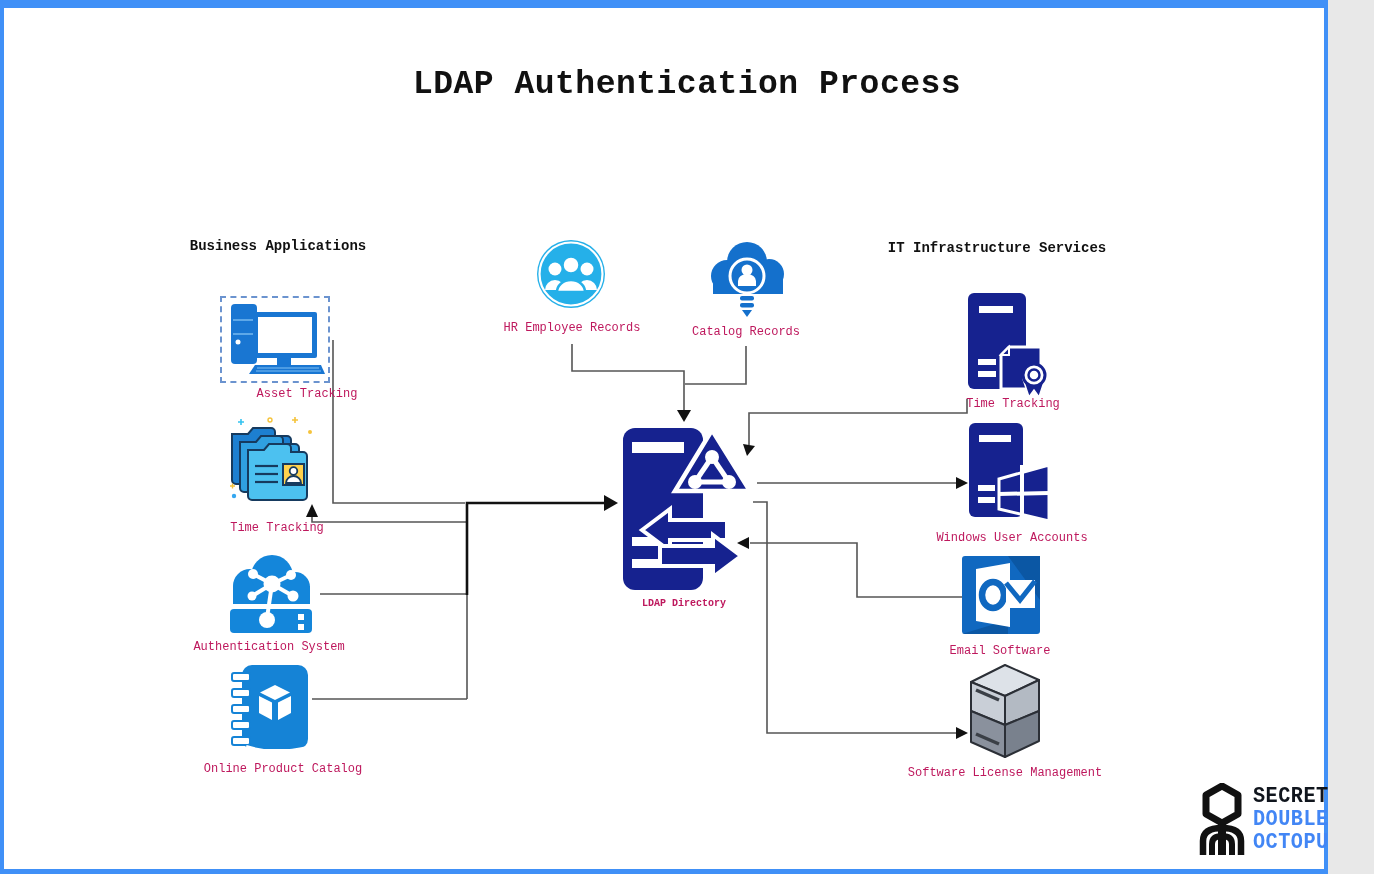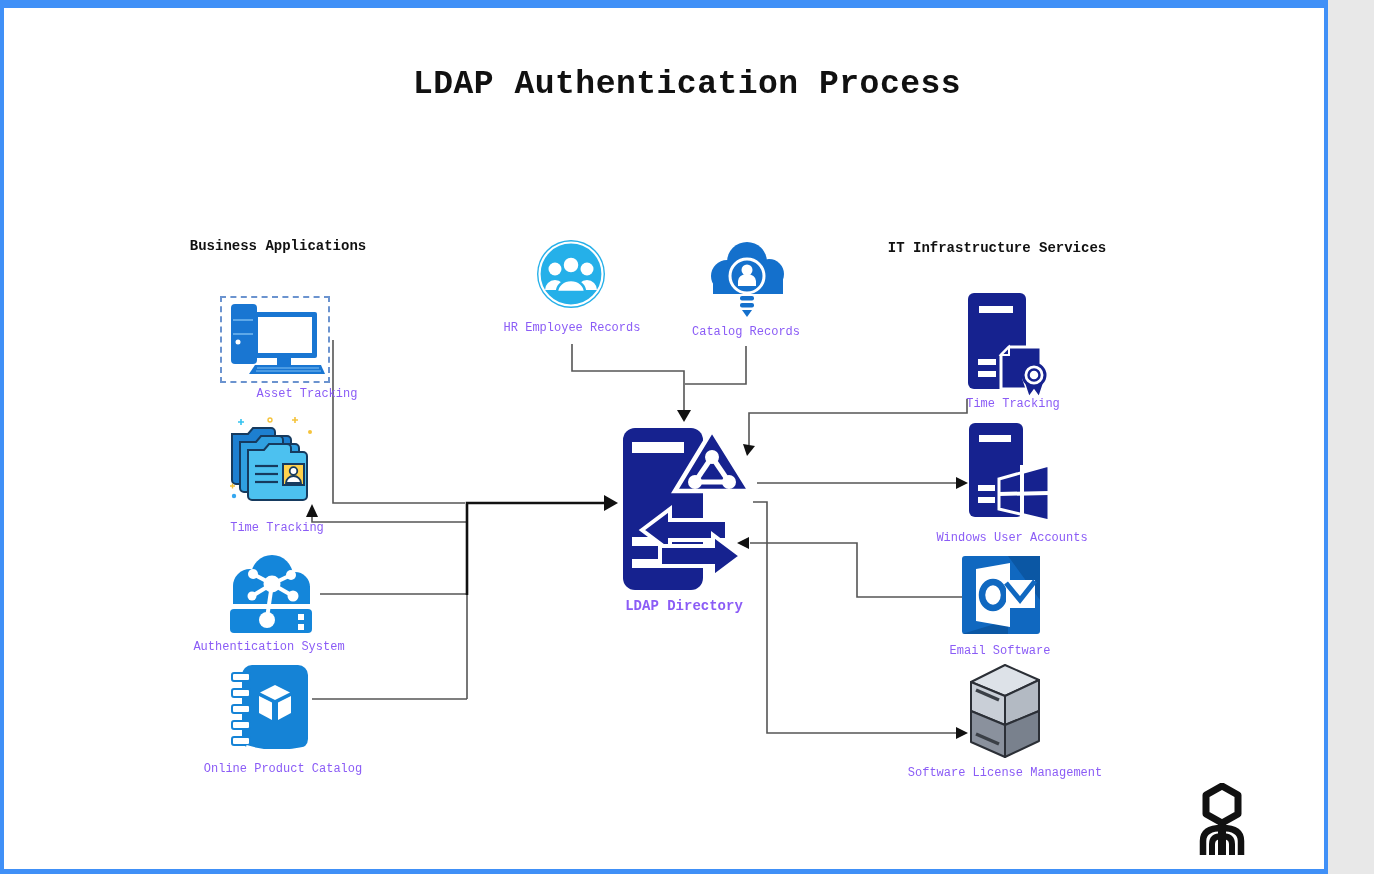--- a/index.html
+++ b/index.html
@@ -7,22 +7,22 @@
         font-family:Liberation Mono, monospace;color:#111;}
   .border-bar{position:absolute;background:#4090f7;}
   #b-top{left:0;top:0;width:1374px;height:8px;}
   #b-left{left:0;top:0;width:4px;height:874px;}
   #b-right{right:0;top:0;width:4px;height:874px;}
   #b-bottom{left:0;bottom:0;width:1374px;height:5px;}
   .abs{position:absolute;}
   #title{left:687px;top:66px;transform:translateX(-50%);font-size:33px;font-weight:700;
          white-space:nowrap;letter-spacing:.5px;}
   .sec-header{font-size:14px;font-weight:700;white-space:nowrap;transform:translateX(-50%);}
-  .node-label{font-size:12px;white-space:nowrap;transform:translateX(-50%);color:#8b5cf6;}
-  .node-label.bold{font-weight:700;font-size:14px;}
+  .node-label{font-size:12px;white-space:nowrap;transform:translateX(-50%);color:#be185d;}
+  .node-label.bold{font-weight:700;font-size:10px;}
   #connectors{left:0;top:0;pointer-events:none;}
   #asset-box{left:220px;top:296px;width:110px;height:87px;border:2px dashed #6b93cf;
              box-sizing:border-box;display:flex;align-items:center;justify-content:center;}
   .logo-text{line-height:23px;font-weight:700;font-size:21.5px;letter-spacing:.5px;
              transform:scaleX(.94);transform-origin:left;}
   .logo-black{color:#10151d;}
   .logo-blue{color:#4286f5;}
 </style>
 </head>
 <body>
@@ -260,15 +260,20 @@
   </svg>
   <div class="abs node-label" style="left:1005px;top:766px;text-align:center;">Software License Management</div>
 
   <div class="abs" style="left:1196px;top:783px;width:170px;height:80px;">
     <svg class="abs" style="left:0;top:0;" width="52" height="78" viewBox="0 0 52 78">
       <polygon points="26,3 42,12 42,31 26,40 10,31 10,12" fill="#ffffff" stroke="#111111" stroke-width="7" stroke-linejoin="round"></polygon>
       <rect x="22" y="40" width="8" height="32" fill="#111111"></rect>
       <path d="M7,72 V58 Q7,45 26,45 Q45,45 45,58 V72" fill="none" stroke="#111111" stroke-width="6.5"></path>
       <path d="M16,72 V61 Q16,53 26,53 Q36,53 36,61 V72" fill="none" stroke="#111111" stroke-width="6"></path>
     </svg>
+    <div class="abs" style="left:57px;top:2px;">
+      <div class="logo-text logo-black">SECRET</div>
+      <div class="logo-text logo-blue">DOUBLE</div>
+      <div class="logo-text logo-blue">OCTOPUS</div>
+    </div>
   </div>
 
 </div>
 
 </body></html>

